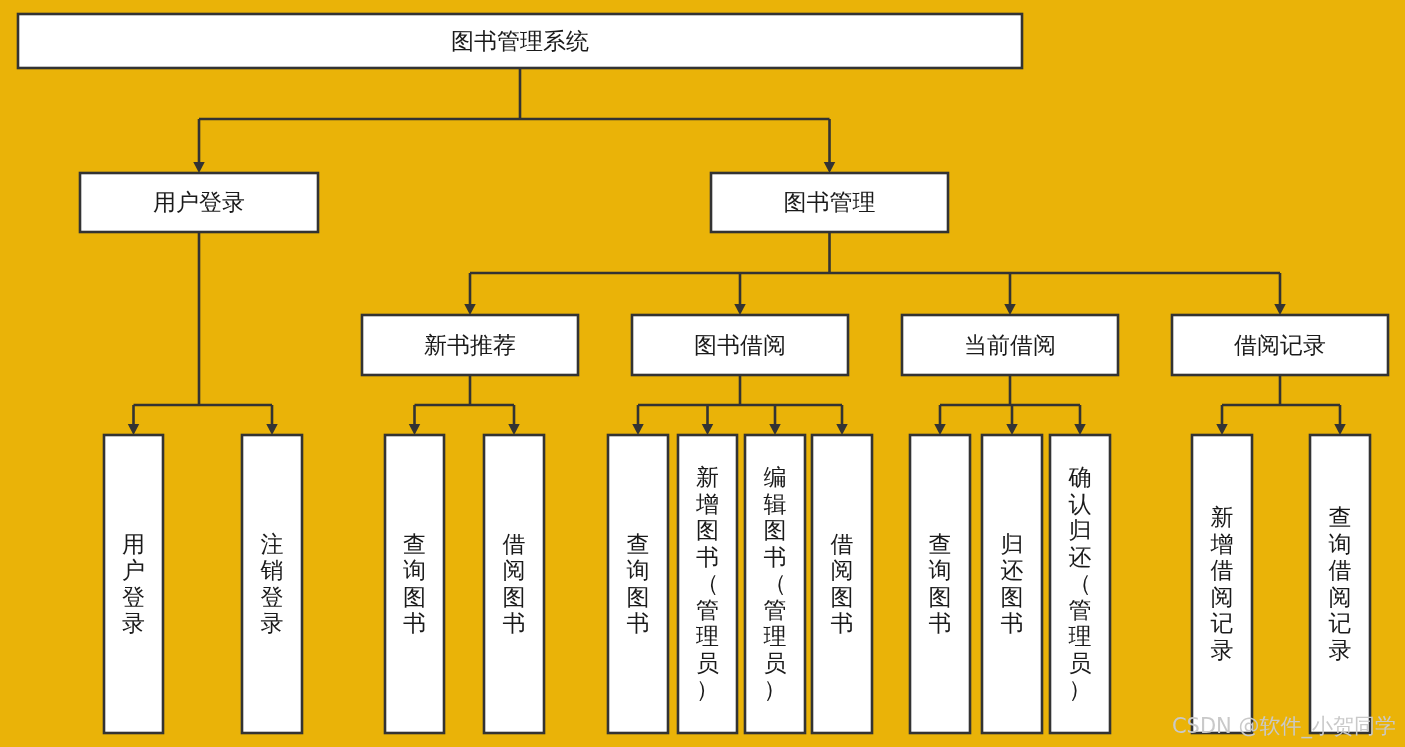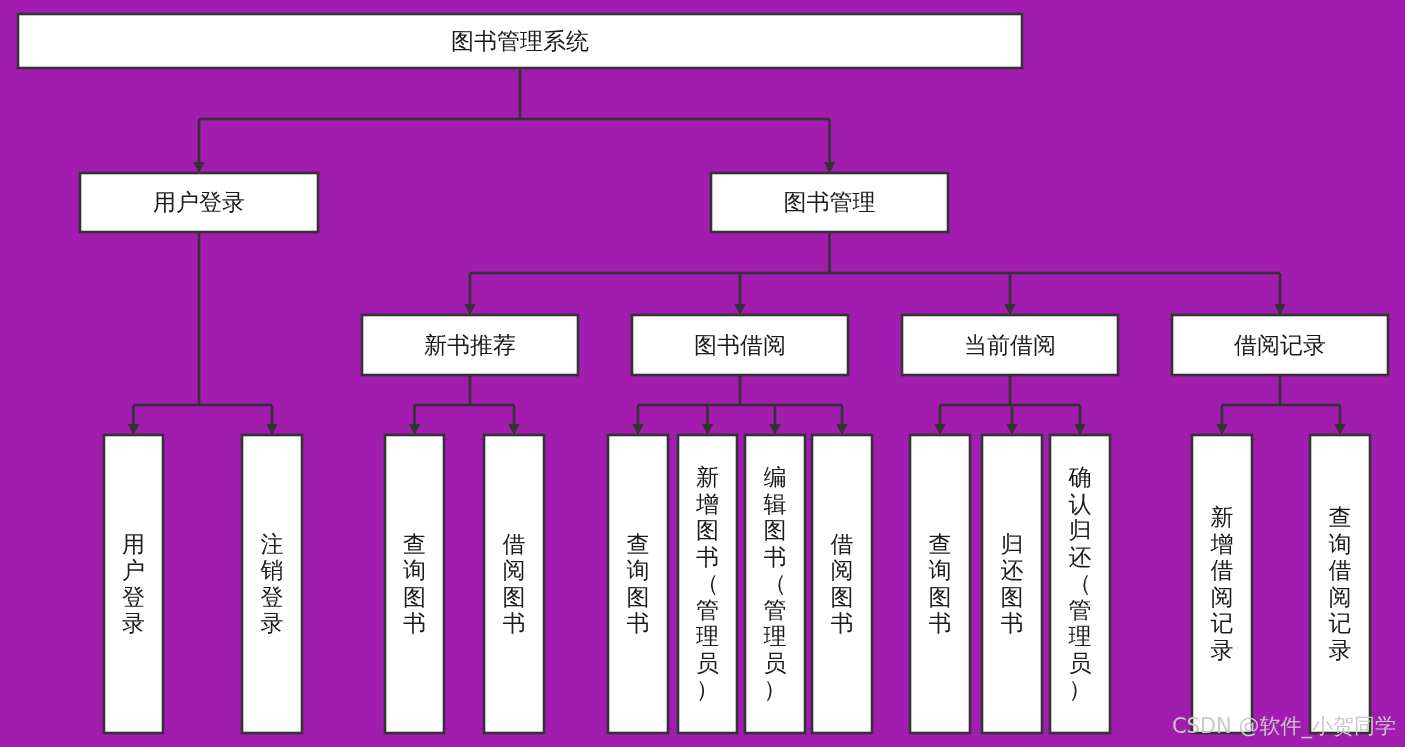--- a/index.html
+++ b/index.html
@@ -8,21 +8,21 @@
     padding: 0;
     background: #ffffff;
   }
   body {
     font-family: "DejaVu Sans", "Liberation Sans", sans-serif;
   }
   #diagram-root {
     position: relative;
     width: 1405px;
     height: 747px;
-    background: #a21caf;
+    background: #eab308;
     overflow: hidden;
   }
   svg.diagram-canvas {
     position: absolute;
     left: 0;
     top: 0;
     width: 1405px;
     height: 747px;
     display: block;
   }

